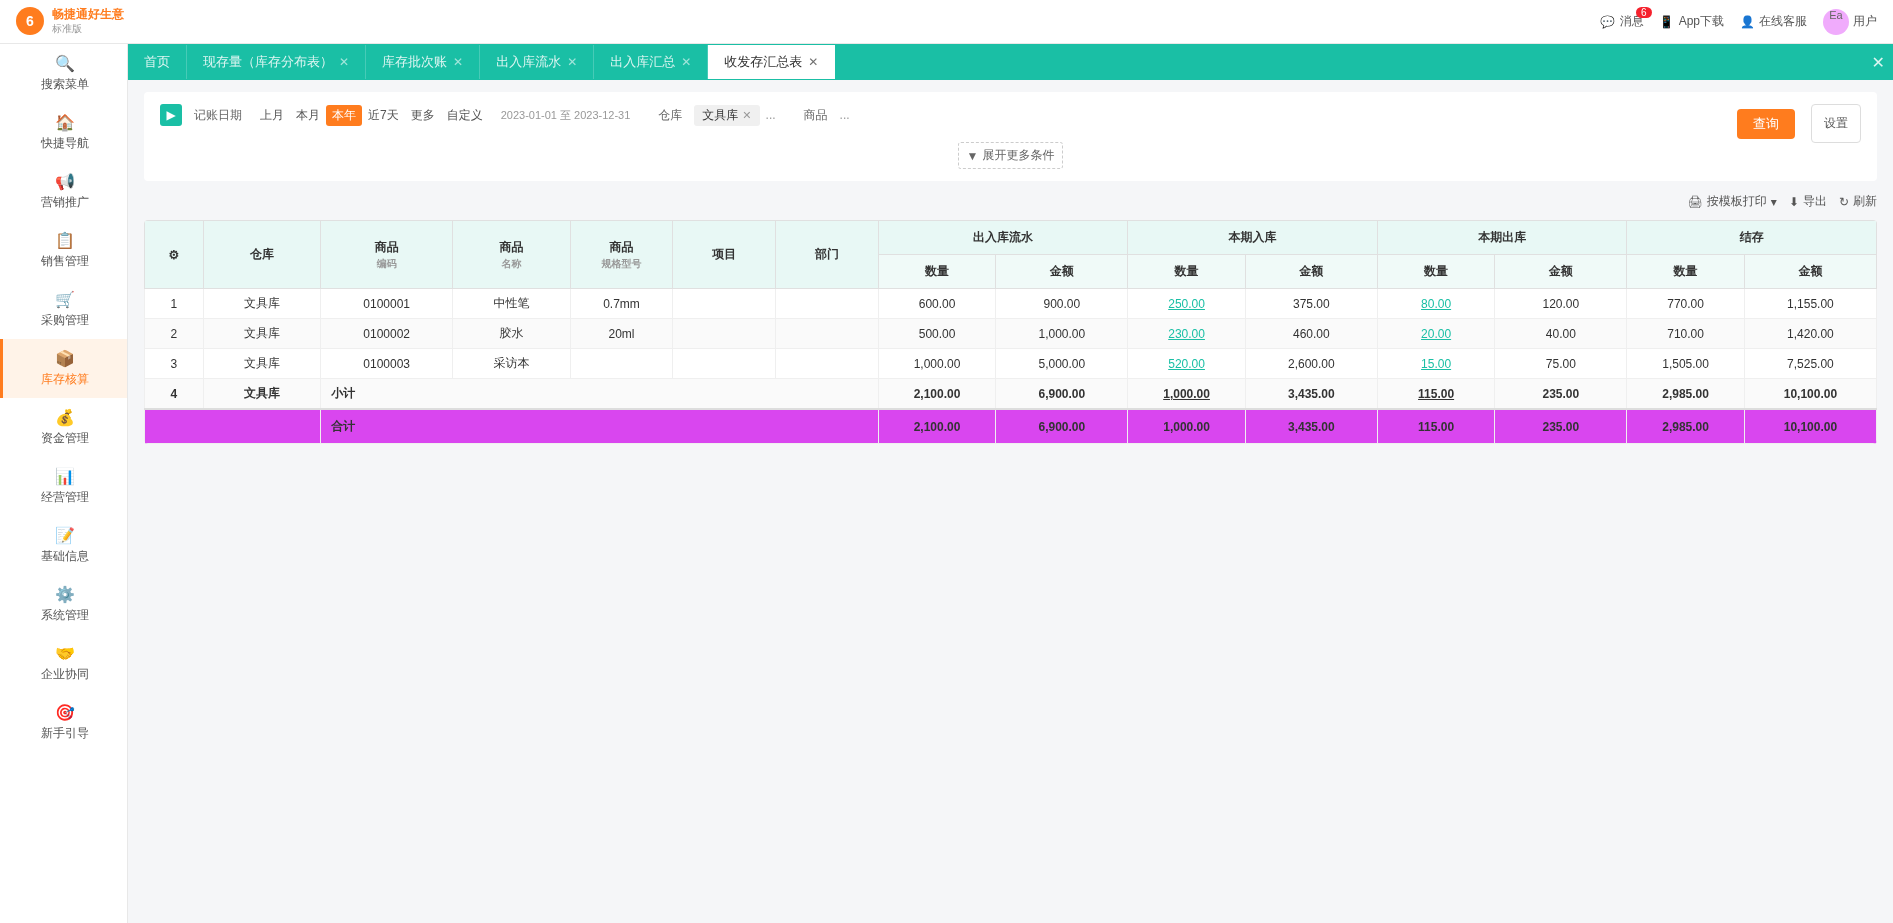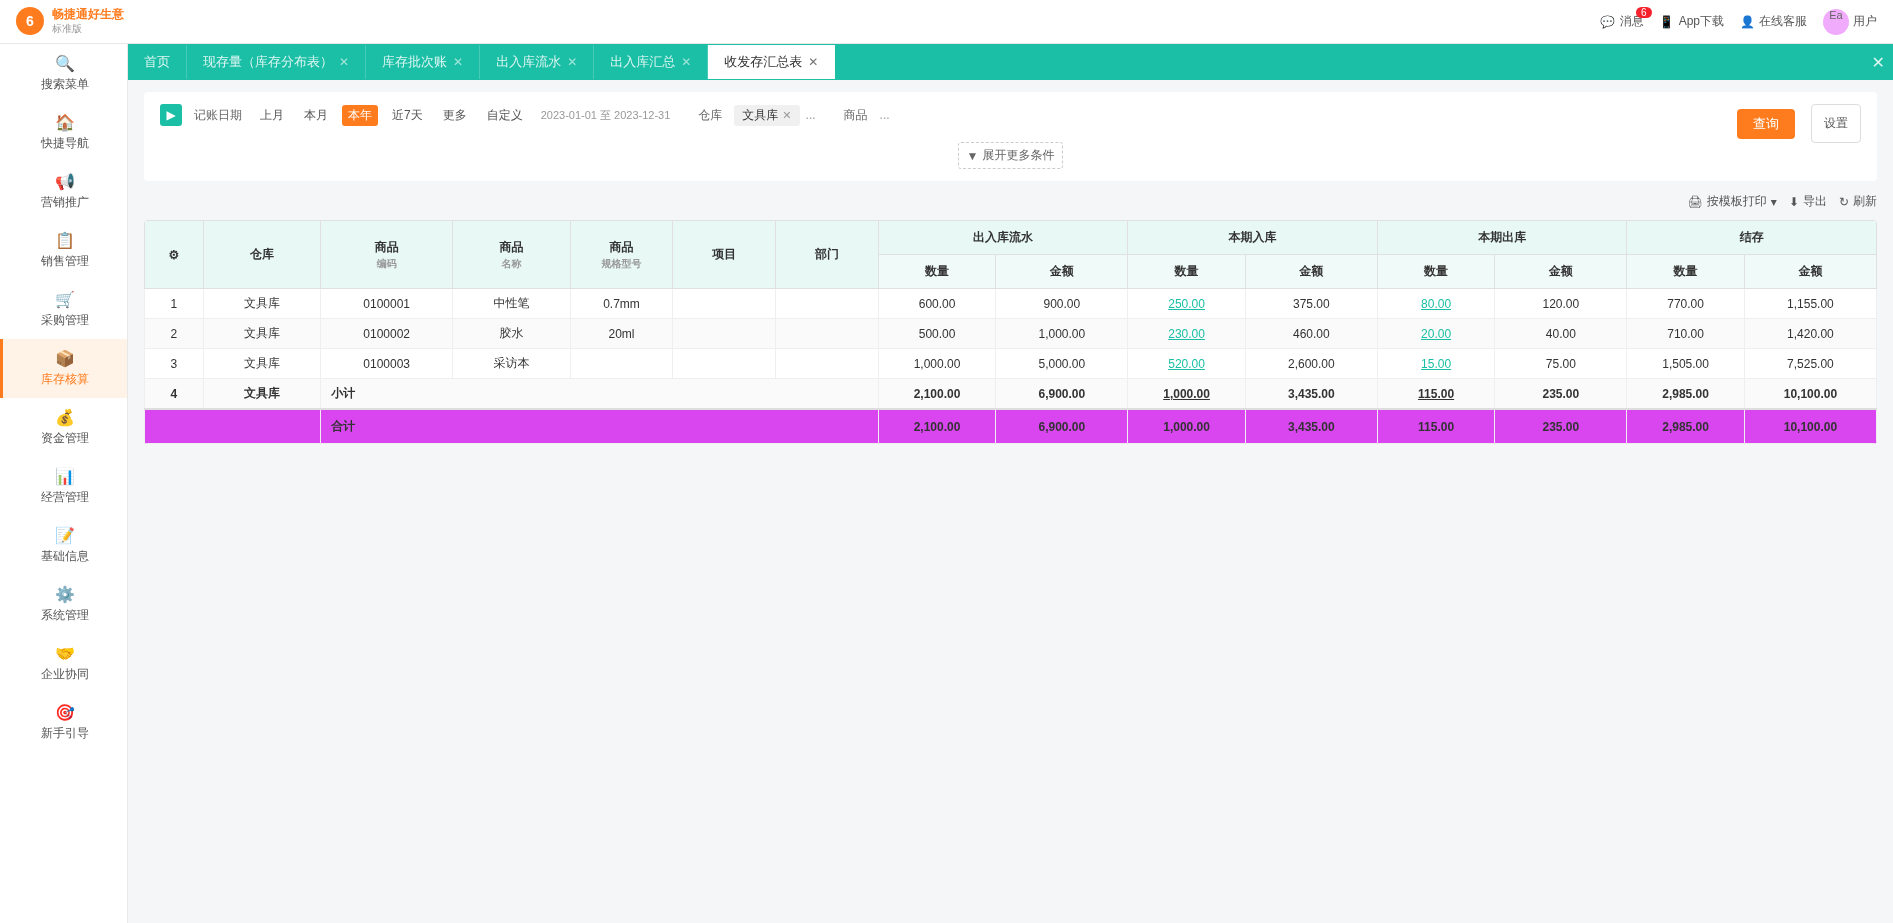--- a/index.html
+++ b/index.html
@@ -49,21 +49,21 @@
     .tab-bar-end { margin-left: auto; display: flex; align-items: center; padding-right: 8px; }
     .close-all-btn { color: rgba(255,255,255,0.85); cursor: pointer; font-size: 16px; }
 
     
     .page-content { flex: 1; overflow-y: auto; background: #f5f6f8; padding: 12px 16px; }
     .page-title { font-size: 15px; font-weight: 600; color: #333; margin-bottom: 12px; }
     .filter-card { background: #fff; border-radius: 4px; padding: 12px 16px; margin-bottom: 12px; position: relative; }
     .filter-row { display: flex; align-items: center; gap: 12px; flex-wrap: wrap; }
     .filter-arrow { width: 22px; height: 22px; background: #1abfa5; border-radius: 3px; display: flex; align-items: center; justify-content: center; color: white; cursor: pointer; font-size: 12px; flex-shrink: 0; }
     .filter-label { font-size: 12px; color: #666; white-space: nowrap; }
-    .date-shortcuts { display: flex; align-items: center; gap: 8px; }
+    .date-shortcuts { display: flex; align-items: center; gap: 0; }
     .date-btn { font-size: 12px; color: #555; cursor: pointer; padding: 2px 6px; border-radius: 3px; }
     .date-btn.active { background: #ff7c1e; color: white; border-radius: 3px; padding: 2px 6px; }
     .date-range { font-size: 11px; color: #999; white-space: nowrap; }
     .filter-tag { display: inline-flex; align-items: center; background: #f0f0f0; border-radius: 3px; padding: 2px 8px; font-size: 12px; color: #333; gap: 4px; }
     .filter-tag-close { cursor: pointer; color: #999; font-size: 11px; }
     .filter-more { font-size: 12px; color: #999; cursor: pointer; }
     .filter-input-area { display: flex; align-items: center; gap: 6px; }
     .expand-btn { display: flex; align-items: center; justify-content: center; gap: 4px; font-size: 12px; color: #666; cursor: pointer; padding: 4px 8px; border: 1px dashed #ccc; border-radius: 3px; margin-top: 8px; }
     .action-buttons { display: flex; align-items: center; gap: 16px; position: absolute; right: 16px; top: 12px; }
     .query-btn { background: #ff7c1e; color: white; border: none; border-radius: 4px; padding: 6px 16px; font-size: 13px; cursor: pointer; }

